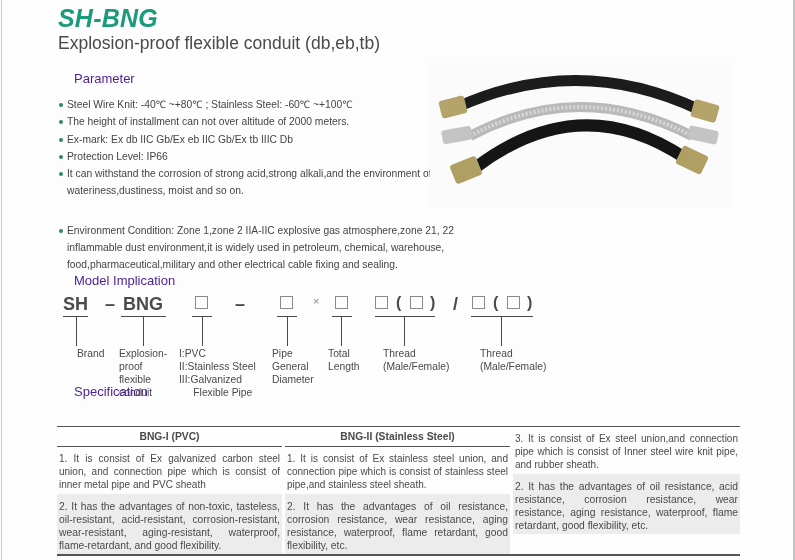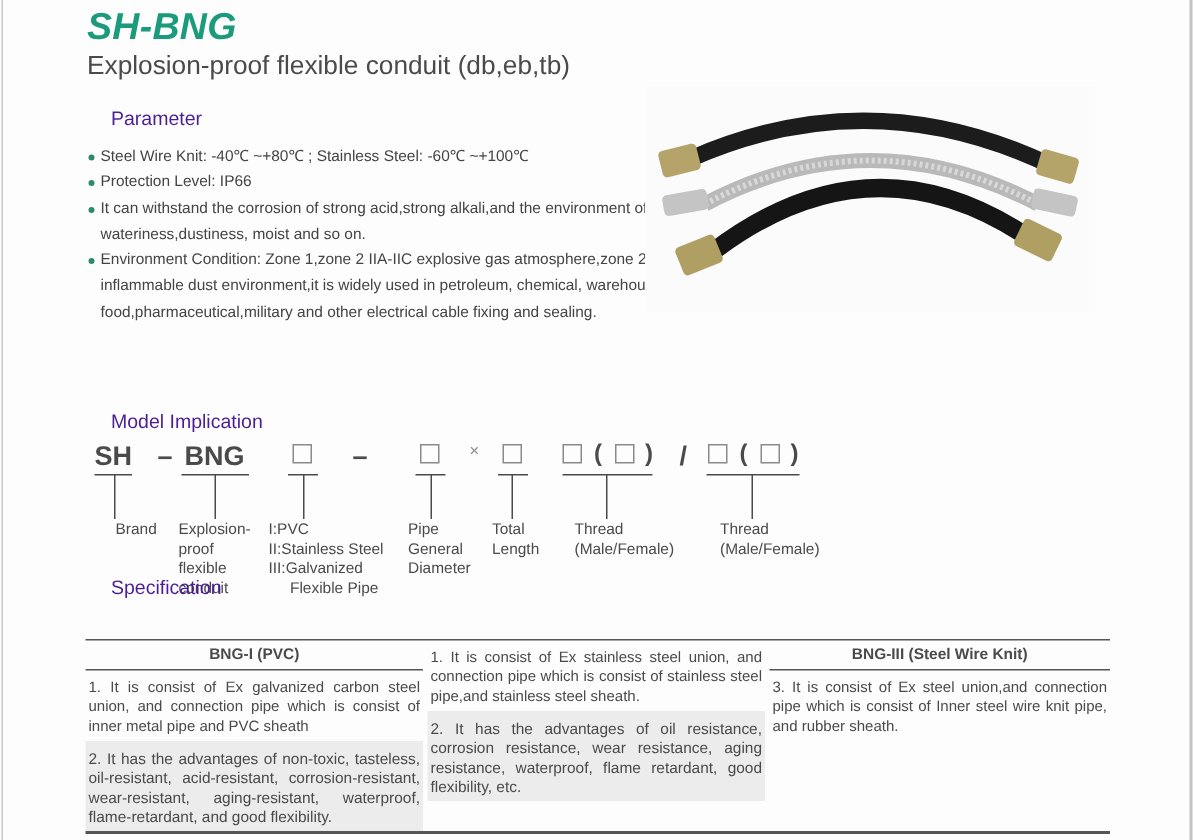--- a/index.html
+++ b/index.html
@@ -37,23 +37,25 @@
 
 <div class="edge-l"></div>
 <div class="edge-r"></div>
 
 <div class="title">SH-BNG</div>
 <div class="subtitle">Explosion-proof flexible conduit (db,eb,tb)</div>
 
 <div class="section" style="top:71px;">Parameter</div>
 <ul class="params">
   <li>Steel Wire Knit: -40℃ ~+80℃ ; Stainless Steel: -60℃ ~+100℃</li>
+  <li>The height of installment can not over altitude of 2000 meters.</li>
+  <li>Ex-mark: Ex db IIC Gb/Ex eb IIC Gb/Ex tb IIIC Db</li>
   <li>Protection Level: IP66</li>
   <li style="width:400px;">It can withstand the corrosion of strong acid,strong alkali,and the environment of wateriness,dustiness, moist and so on.</li>
-  <li style="width:420px;">Environment Condition: Zone 1,zone 2 IIA-IIC explosive gas atmosphere,zone 21, 22 inflammable dust environment,it is widely used in petroleum, chemical, warehouse, food,pharmaceutical,military and other electrical cable fixing and sealing.</li>
+  <li style="width:420px;margin-top:22px;">Environment Condition: Zone 1,zone 2 IIA-IIC explosive gas atmosphere,zone 21, 22 inflammable dust environment,it is widely used in petroleum, chemical, warehouse, food,pharmaceutical,military and other electrical cable fixing and sealing.</li>
 </ul>
 
 <div class="product-img">
   <svg width="300" height="150" viewBox="0 0 300 150">
 
     <path d="M30 48 Q150 -5 270 52" stroke="#1c1c1c" stroke-width="11" fill="none" stroke-linecap="round"></path>
     <rect x="10" y="40" width="26" height="18" rx="3" fill="#b5a46a" transform="rotate(-14 23 49)"></rect>
     <rect x="262" y="44" width="26" height="18" rx="3" fill="#b5a46a" transform="rotate(16 275 53)"></rect>
 
     <path d="M40 78 Q150 20 262 78" stroke="#b9b9b9" stroke-width="10" fill="none"></path>
@@ -126,21 +128,22 @@
 <div class="section" style="top:384px;">Specification</div>
 
 <div>
   <div class="tbl-top"></div>
   <div class="col" style="left:57px; width:225px;">
     <div class="col-head">BNG-I (PVC)</div>
     <div class="cell1">1. It is consist of Ex galvanized carbon steel  union, and connection pipe which is consist of inner metal pipe and PVC sheath</div>
     <div class="cell2">2. It has the advantages of non-toxic, tasteless, oil-resistant, acid-resistant, corrosion-resistant, wear-resistant, aging-resistant, waterproof, flame-retardant, and good flexibility.</div>
   </div>
   <div class="col" style="left:285px; width:225px;">
+    <div class="col-head">BNG-II (Stainless Steel)</div>
     <div class="cell1">1. It is consist of Ex stainless steel union, and connection pipe which is consist of stainless steel pipe,and stainless steel sheath.</div>
     <div class="cell2">2. It has the advantages of oil resistance, corrosion resistance, wear resistance, aging resistance, waterproof, flame retardant, good flexibility, etc.</div>
   </div>
   <div class="col" style="left:513px; width:227px;">
-    <div class="col-head">BNG-III (Steel Wire Knit)</div>
     <div class="cell1">3. It is consist of Ex steel union,and connection  pipe which is consist of Inner steel wire knit pipe, and rubber sheath.</div>
+    <div class="cell2">2. It has the advantages of oil resistance, acid resistance, corrosion resistance, wear resistance, aging resistance, waterproof, flame retardant, good flexibility, etc.</div>
   </div>
   <div class="tbl-bot"></div>
 </div>
 
 </body></html>

